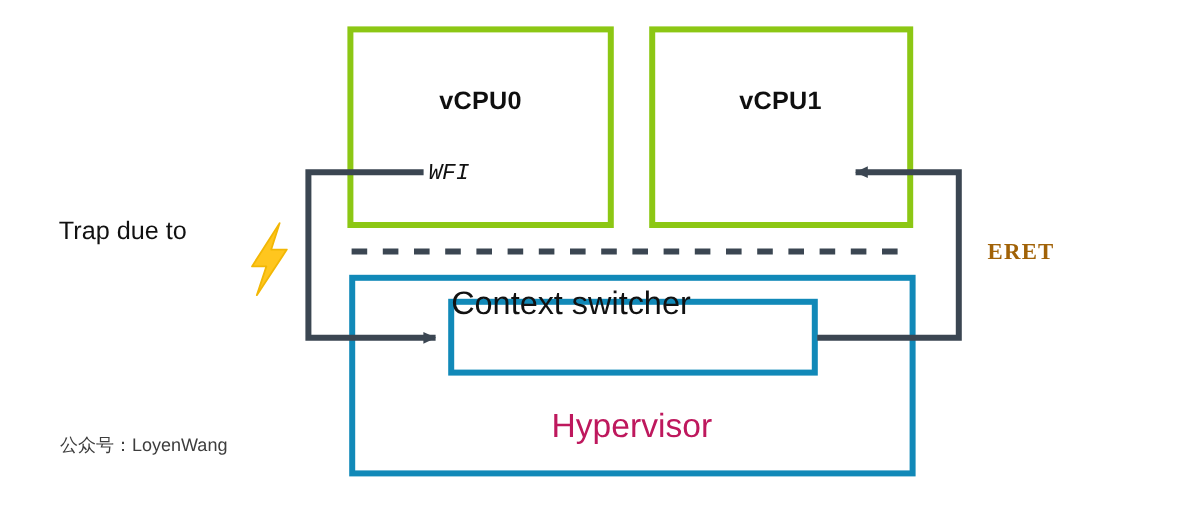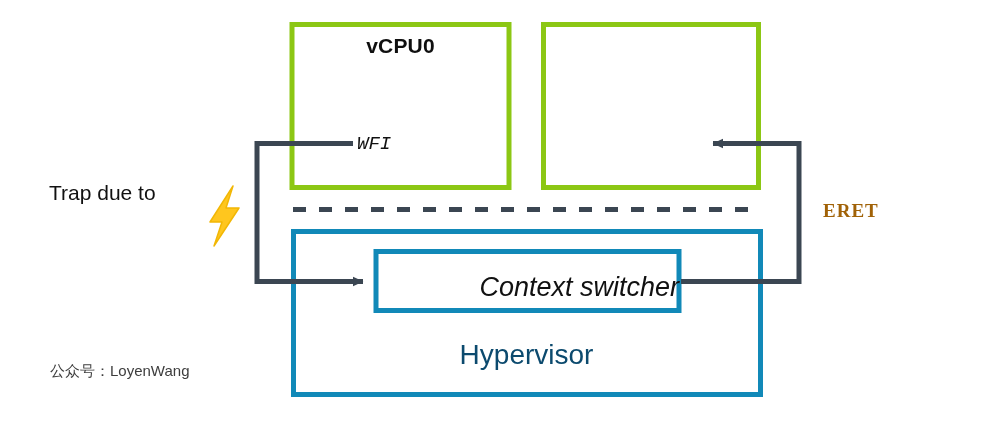--- a/index.html
+++ b/index.html
@@ -8,37 +8,37 @@
     font-family:"Liberation Sans", sans-serif;
     -webkit-font-smoothing:antialiased;
   }
   #stage{position:absolute;inset:0;width:992px;height:425px;}
   svg#diagram{position:absolute;left:0;top:0;width:992px;height:425px;display:block;}
 
   .txt{position:absolute;white-space:pre;color:#0f0f0f;}
 
   .vcpu-label{
     font-family:"Liberation Sans", sans-serif;
-    font-weight:bold;font-size:21px;letter-spacing:0.2px;
+    font-weight:bold;font-size:21px;letter-spacing:0.2px;margin-top:39px;
   }
   .mono-label{
     font-family:"Liberation Mono","DejaVu Sans Mono", monospace;
     font-size:19px;letter-spacing:0px;color:#111111;
   }
   .trap-line1{
     font-family:"Liberation Sans", sans-serif;
     font-size:21px;color:#111111;
   }
   .trap-line2{
     font-family:"Liberation Mono","DejaVu Sans Mono", monospace;
     font-size:19px;color:#111111;
   }
   .hyp-label{
     font-family:"Liberation Sans", sans-serif;
-    font-size:28px;color:#0c4a6e;
+    font-size:28px;color:#be185d;
   }
   .ctx-label{
     font-family:"Liberation Sans", sans-serif;
     font-size:27px;color:#111111;
   }
   .eret-label{
     font-family:"Liberation Serif","DejaVu Serif", serif;
     font-weight:bold;font-size:19px;letter-spacing:1px;color:#a16207;
   }
   .watermark{
@@ -75,27 +75,28 @@
 
     <path d="M681,281.5 L799,281.5 L799,143.5 L713,143.5" fill="none" stroke="#3B4652" stroke-width="5" stroke-linejoin="miter" marker-end="url(#arrow-left)"></path>
 
     <g>
       <path d="M233,186 L210,222 L222,222 L214,246 L239,208 L226,208 Z" fill="#FFC61E" stroke="#F2B705" stroke-width="1.5" stroke-linejoin="round"></path>
     </g>
   </svg>
 
   <div class="txt vcpu-label" style="left:292px;top:34px;width:217px;text-align:center;">vCPU0</div>
 
+  <div class="txt vcpu-label" style="left:543px;top:34px;width:215px;text-align:center;">vCPU1</div>
 
   <div class="txt mono-label" style="left:357px;top:133px;font-style:italic;">WFI</div>
 
   <div class="txt eret-label" style="left:823px;top:200px;">ERET</div>
 
   <div class="txt trap-line1" style="left:49px;top:181px;">Trap due to</div>
 
 
-  <div class="txt ctx-label" style="left:376px;top:272px;width:303px;text-align:right;font-style:italic;">Context switcher</div>
+  <div class="txt ctx-label" style="left:376px;top:238px;width:303px;text-align:left;">Context switcher</div>
 
   <div class="txt hyp-label" style="left:293px;top:339px;width:467px;text-align:center;">Hypervisor</div>
 
   <div class="txt watermark" style="left:50px;top:362px;">公众号：LoyenWang</div>
 
 </div>
 
 </body></html>

